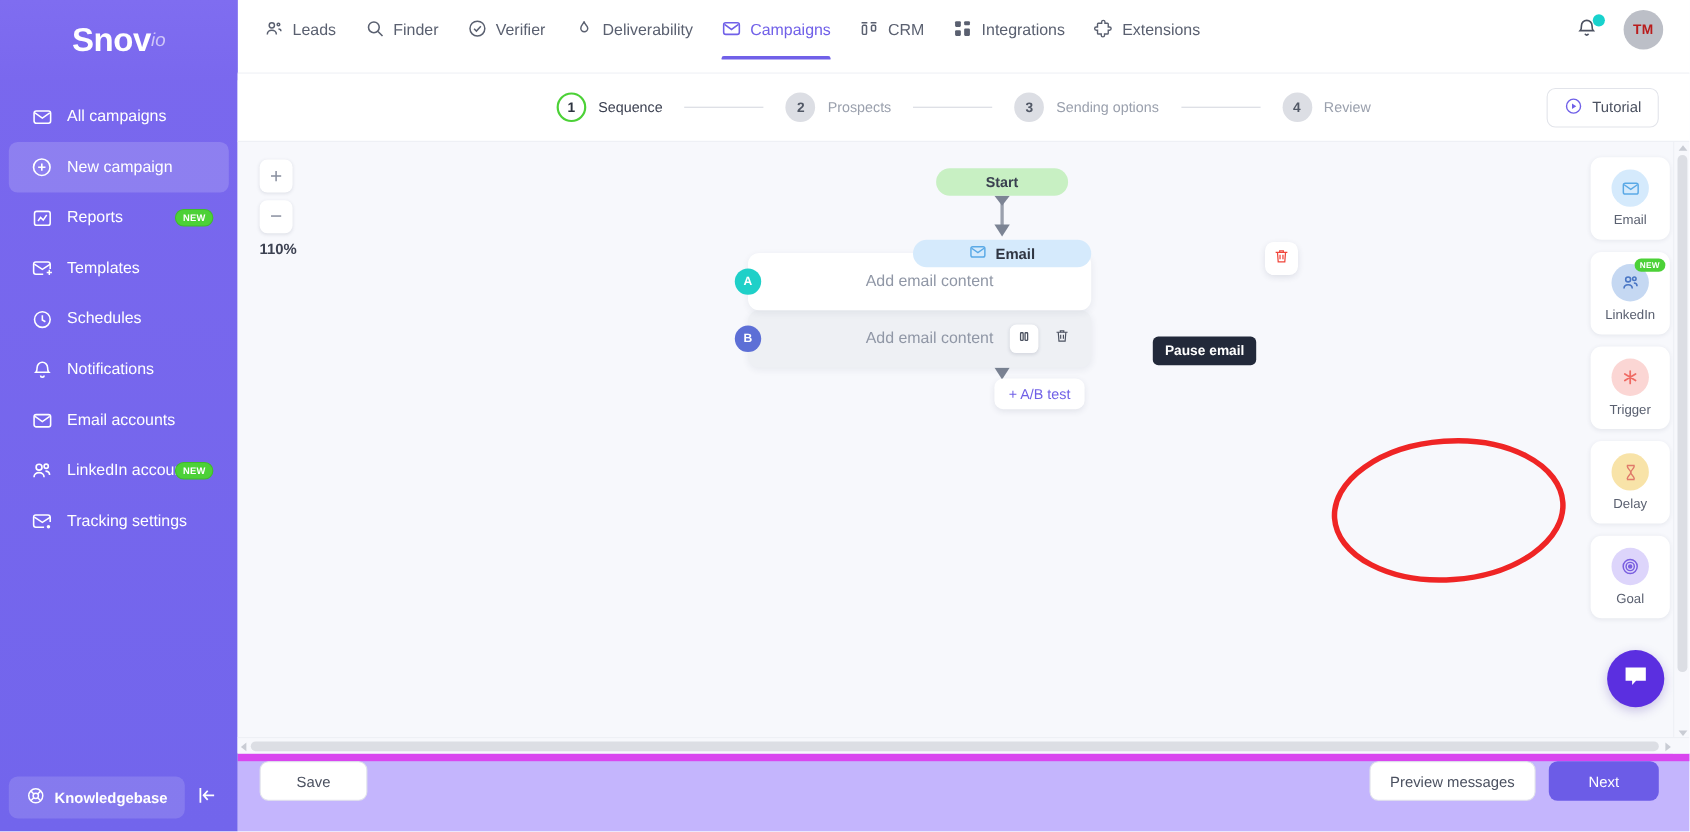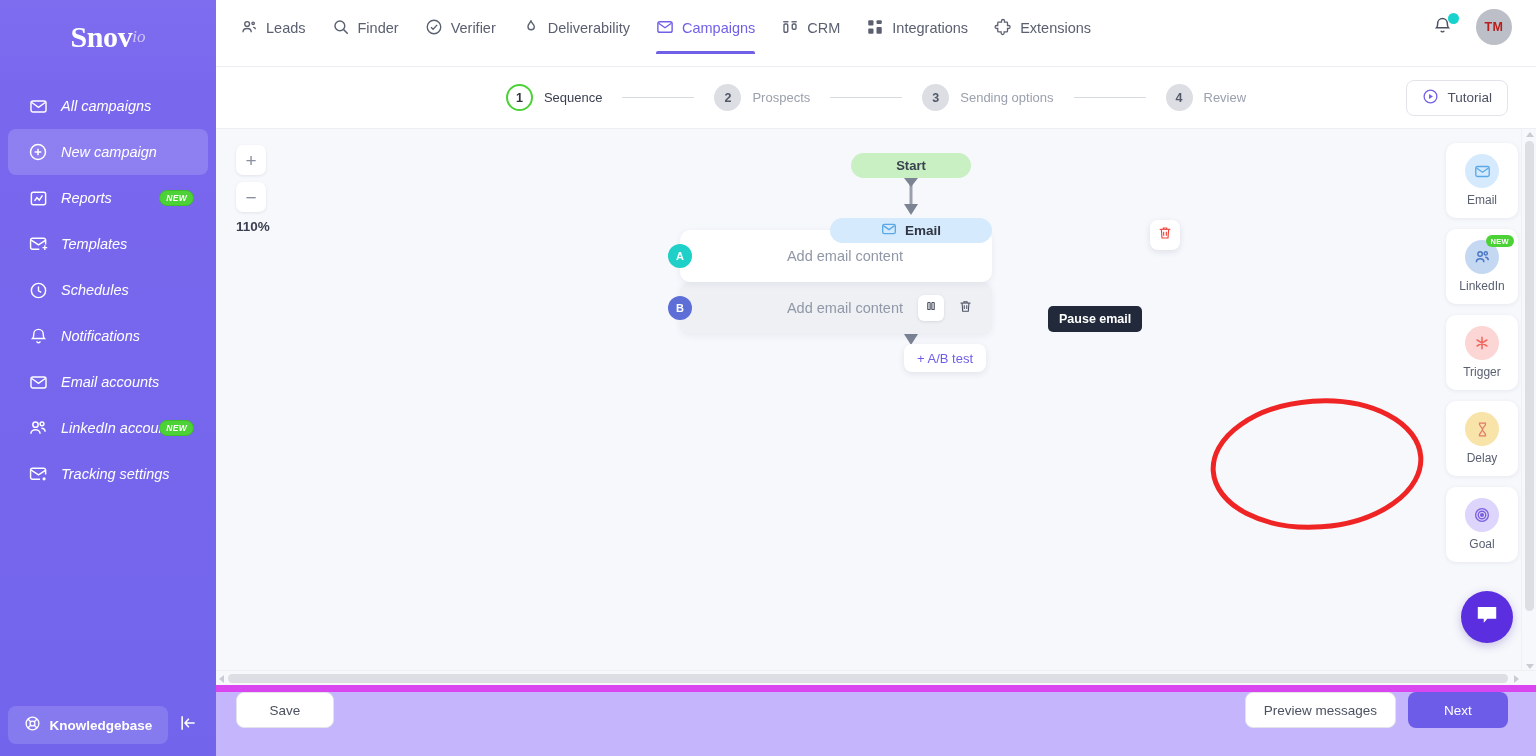--- a/index.html
+++ b/index.html
@@ -15,26 +15,25 @@
   .sidebar {
     width: 216px; height: 756px;
     background: #6c5ce7;
     background: linear-gradient(180deg,#7a68ee 0%,#7265ec 100%);
     position: relative; flex: 0 0 216px;
     display: flex; flex-direction: column;
   }
   .logo-wrap {
     height: 73px; display: flex; align-items: center; justify-content: center;
     background: linear-gradient(180deg,#7f6df0 0%,#7a68ee 100%);
-    font-family: Liberation Serif, serif;
   }
   .logo-text { font-size: 30px; font-weight: 700; color: #ffffff; letter-spacing: -0.4px; }
   .logo-io { font-size: 17px; font-weight: 400; color: #cfc6f7; font-style: italic; letter-spacing: 0; }
 
-  .nav-list { margin-top: 10px; flex: 1; font-style: italic; }
+  .nav-list { margin-top: 10px; flex: 1; }
   .nav-item {
     height: 46px; margin: 0 8px; border-radius: 8px;
     display: flex; align-items: center; padding: 0 0 0 19px;
     color: #ffffff; font-size: 14.5px; cursor: pointer; position: relative;
   }
   .nav-item .ic { width: 22px; height: 22px; display: flex; align-items: center; justify-content: center; margin-right: 12px; flex: 0 0 22px; }
   .nav-item .ic svg { display: block; }
   .nav-item.active { background: rgba(255,255,255,0.16); }
   .nav-label { white-space: nowrap; }
   .badge-new {

